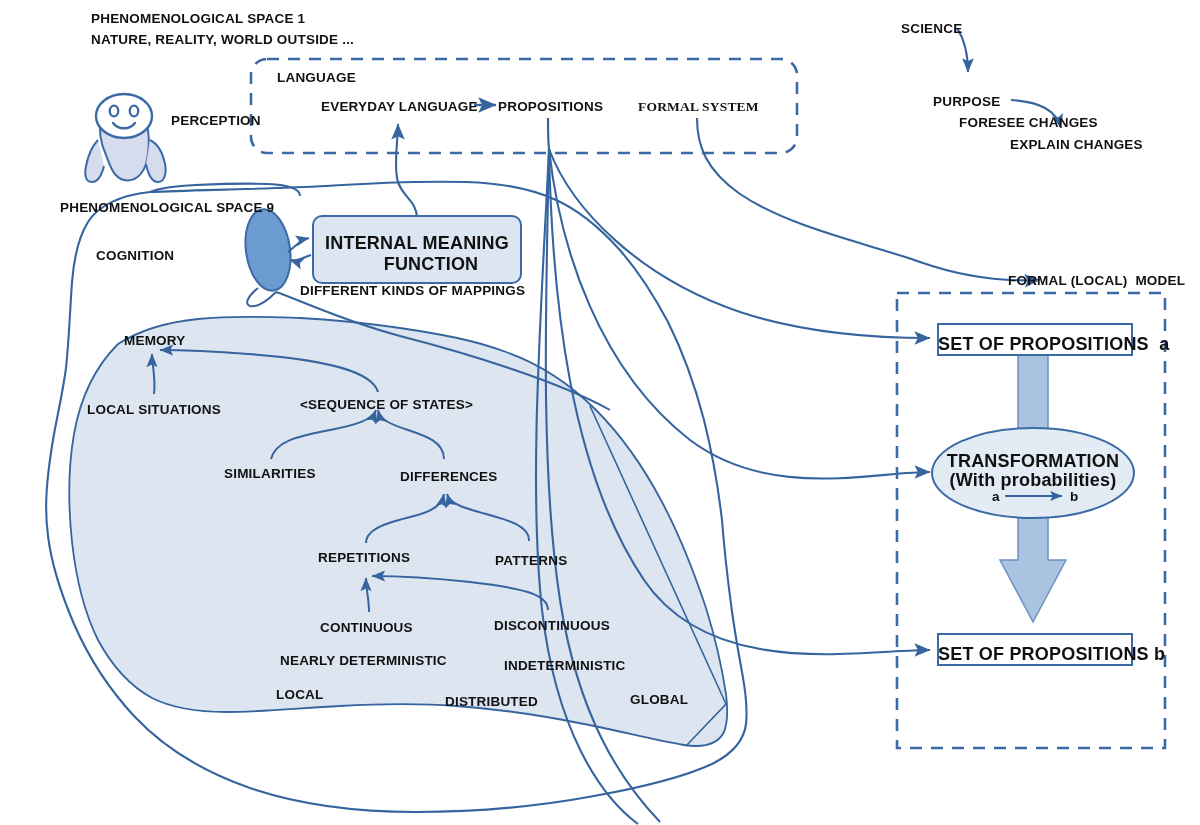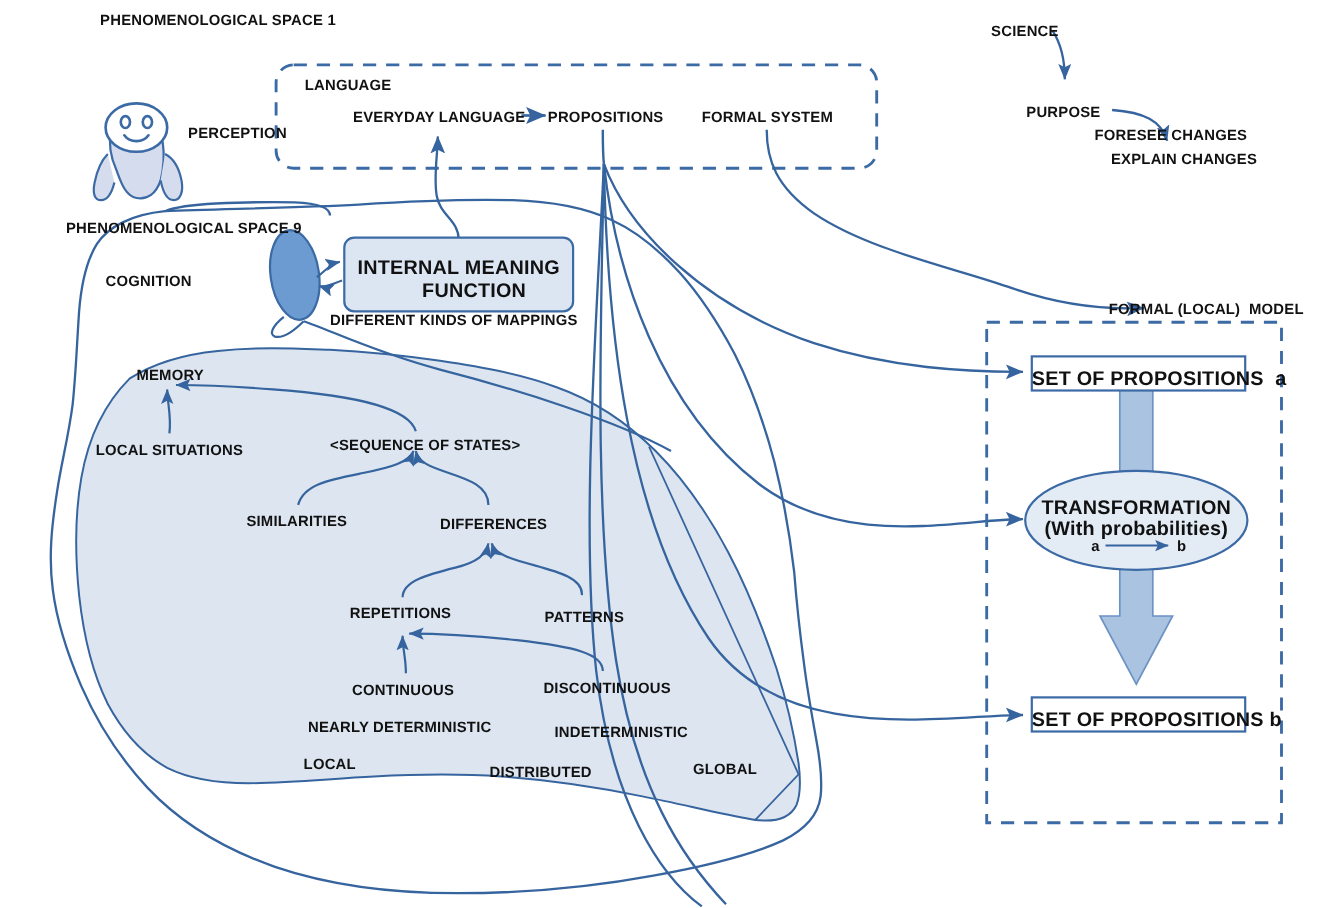--- a/index.html
+++ b/index.html
@@ -123,31 +123,32 @@
 
     <rect x="938" y="324" width="194" height="31" fill="#ffffff" stroke="#3b6aa5" stroke-width="2"></rect>
 
     <ellipse cx="1033" cy="473" rx="101" ry="45" fill="#e3ebf5" stroke="#3b6aa5" stroke-width="2"></ellipse>
     <line x1="1005" y1="496" x2="1062" y2="496" stroke="#36649e" stroke-width="1.8" marker-end="url(#ahs)"></line>
 
     <rect x="938" y="634" width="194" height="31" fill="#ffffff" stroke="#3b6aa5" stroke-width="2"></rect>
   </svg>
 
   <div class="lbl" style="left:91px;top:10px;">PHENOMENOLOGICAL SPACE 1</div>
+  <div class="lbl" style="left:91px;top:31px;">NATURE, REALITY, WORLD OUTSIDE ...</div>
 
   <div class="lbl" style="left:155px;top:112px;margin-left:16px;">PERCEPTION</div>
 
   <div class="lbl" style="left:277px;top:69px;">LANGUAGE</div>
   <div class="lbl" style="left:321px;top:98px;">EVERYDAY LANGUAGE</div>
   <div class="lbl" style="left:498px;top:98px;">PROPOSITIONS</div>
-  <div class="lbl" style="left:638px;top:98px;">FORMAL SYSTEM</div>
+  <div class="lbl" style="left:638px;top:98px;font-family:Liberation Serif, serif;">FORMAL SYSTEM</div>
 
   <div class="lbl" style="left:901px;top:20px;">SCIENCE</div>
   <div class="lbl" style="left:933px;top:93px;">PURPOSE</div>
-  <div class="lbl" style="left:959px;top:114px;margin-left:36px;">FORESEE CHANGES</div>
+  <div class="lbl" style="left:959px;top:114px;">FORESEE CHANGES</div>
   <div class="lbl" style="left:966px;top:136px;padding-left:44px;">EXPLAIN CHANGES</div>
 
   <div class="lbl" style="left:60px;top:199px;">PHENOMENOLOGICAL SPACE 9</div>
   <div class="lbl" style="left:96px;top:247px;">COGNITION</div>
 
   <div class="lbl box center" style="left:313px;top:231px;width:208px;">INTERNAL MEANING</div>
   <div class="lbl box center" style="left:313px;top:252px;width:236px;">FUNCTION</div>
   <div class="lbl" style="left:300px;top:282px;">DIFFERENT KINDS OF MAPPINGS</div>
 
   <div class="lbl" style="left:124px;top:332px;">MEMORY</div>

